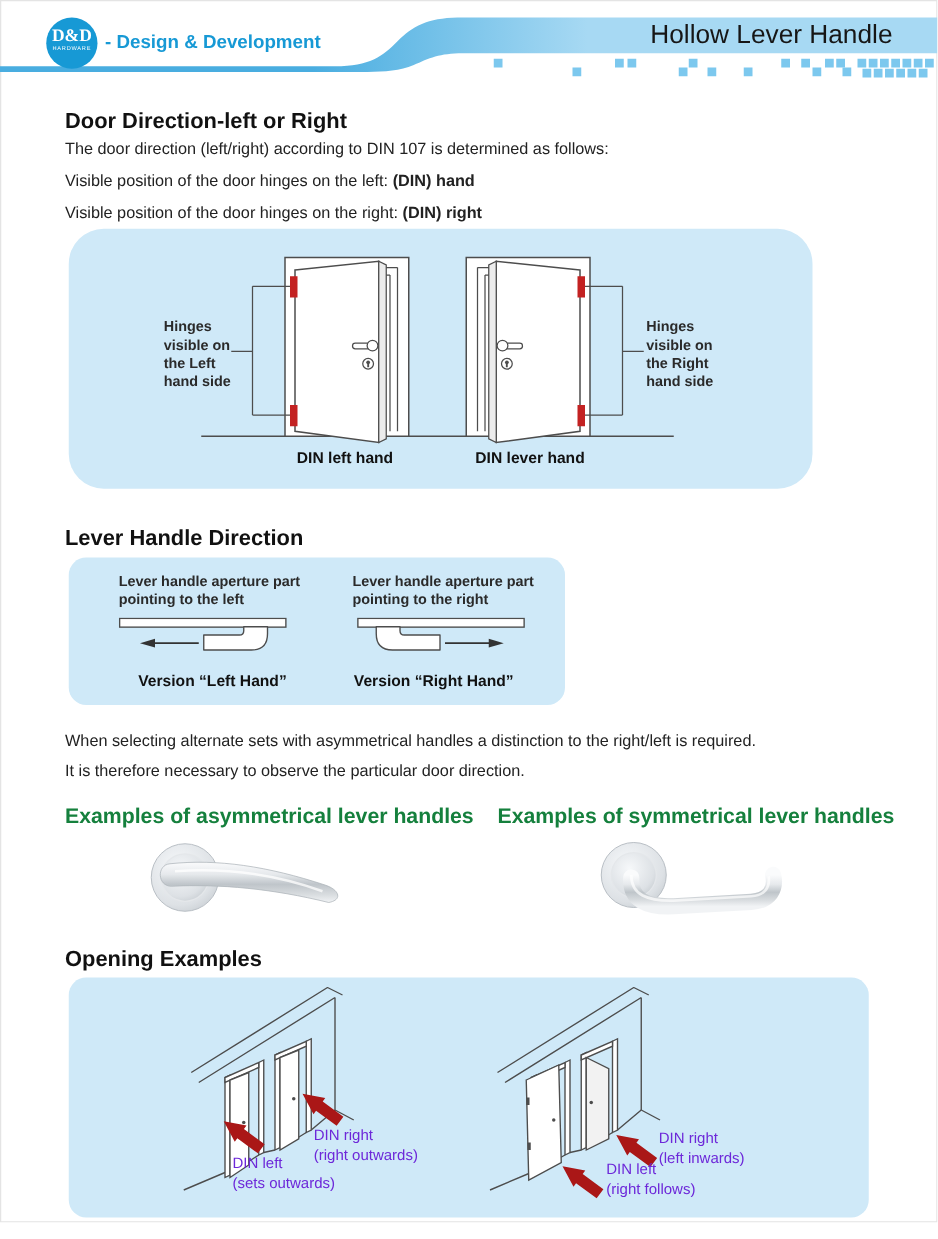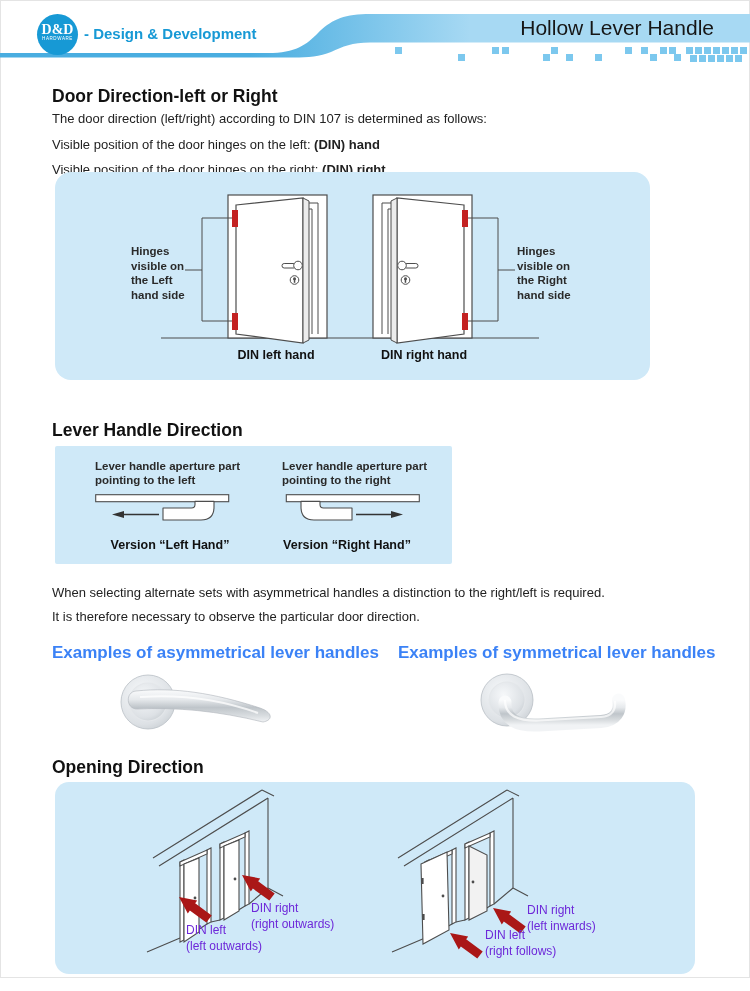--- a/index.html
+++ b/index.html
@@ -12,21 +12,21 @@
                background:#1799d5;color:#fff;text-align:center;}
   .logo-dd{display:block;font-family:"Liberation Serif", serif;font-weight:bold;font-size:14px;margin-top:9px;line-height:13px;}
   .logo-hw{display:block;font-size:4.5px;letter-spacing:.6px;line-height:6px;}
   .tagline{position:absolute;left:84px;top:25px;font-size:15px;font-weight:bold;color:#1799d5;}
   .page-title{position:absolute;top:14px;right:36px;left:380px;height:28px;line-height:28px;
               text-align:right;font-size:21px;color:#161616;}
   .sq{position:absolute;width:7px;height:7px;background:#7cc8ee;}
   
   .h1{position:absolute;font-size:17.5px;font-weight:bold;color:#111;}
   .p{position:absolute;font-size:13px;color:#222;}
-  .ex-h{position:absolute;font-size:17px;color:#3b82f6;}
+  .ex-h{position:absolute;font-size:17px;color:#15803d;}
   
   .panel{position:absolute;background:#cfe9f8;border-radius:16px;}
   .note{position:absolute;font-size:11.5px;font-weight:bold;color:#2a2a2a;line-height:14.5px;}
   .cap{position:absolute;font-size:12.5px;font-weight:bold;color:#111;text-align:center;}
   .desc{position:absolute;font-size:11.5px;font-weight:bold;color:#2a2a2a;line-height:14px;}
   .din-label{position:absolute;font-size:12px;color:#6d28d9;line-height:15.5px;}
   svg{display:block;}
 </style>
 </head>
 <body>
@@ -82,21 +82,21 @@
       <div class="sq" style="left:735px;top:55px"></div>
     </div>
   </header>
 
   <section>
     <h2 class="h1" style="left:52px;top:86px;margin:0">Door Direction-left or Right</h2>
     <p class="p" style="left:52px;top:111px;margin:0">The door direction (left/right) according to DIN 107 is determined as follows:</p>
     <p class="p" style="left:52px;top:137px;margin:0"><span>Visible position of the door hinges on the left: </span><b>(DIN) hand</b></p>
     <p class="p" style="left:52px;top:162px;margin:0"><span>Visible position of the door hinges on the right: </span><b>(DIN) right</b></p>
 
-    <div class="panel" style="left:55px;top:172px;width:595px;height:208px;border-radius:16px">
+    <div class="panel" style="left:55px;top:183px;width:595px;height:208px;border-radius:28px">
       <svg class="abs" style="left:0;top:0" width="595" height="207" viewBox="0 0 595 207">
         <line x1="106" y1="166" x2="484" y2="166" stroke="#4d4d4d" stroke-width="1.1"></line>
         <g id="doorL" stroke-width="1.2">
           <rect x="173" y="23" width="99" height="143" fill="#fff" stroke="#4d4d4d"></rect>
           <path d="M257,37 V162 M263,31 V162 M250,37 L257,37 M252,31 L263,31" stroke="#4d4d4d" fill="none" stroke-width="1"></path>
           <path d="M147,46 H177 M147,149 H177 M147,46 V149 M130,98 H147" stroke="#4d4d4d" fill="none" stroke-width="1"></path>
           <polygon points="181,33 248,26 248,171 181,162" fill="#fff" stroke="#4d4d4d"></polygon>
           <polygon points="248,26 254,29 254,168 248,171" fill="#ececec" stroke="#4d4d4d" stroke-width="1"></polygon>
           <rect x="177" y="38" width="6" height="17" fill="#c32222"></rect>
           <rect x="177" y="141" width="6" height="17" fill="#c32222"></rect>
@@ -114,27 +114,27 @@
         <div>the Left</div>
         <div>hand side</div>
       </div>
       <div class="note" style="left:462px;top:72px;width:72px">
         <div>Hinges</div>
         <div>visible on</div>
         <div>the Right</div>
         <div>hand side</div>
       </div>
       <div class="cap" style="left:146px;top:176px;width:150px">DIN left hand</div>
-      <div class="cap" style="left:294px;top:176px;width:150px">DIN right hand</div>
+      <div class="cap" style="left:294px;top:176px;width:150px">DIN lever hand</div>
     </div>
   </section>
 
   <section>
     <h2 class="h1" style="left:52px;top:420px;margin:0">Lever Handle Direction</h2>
-    <div class="panel" style="left:55px;top:446px;width:397px;height:118px;border-radius:2px">
+    <div class="panel" style="left:55px;top:446px;width:397px;height:118px;border-radius:14px">
       <div class="desc" style="left:40px;top:13px">
         <div>Lever handle aperture part</div>
         <div>pointing to the left</div>
       </div>
       <div class="desc" style="left:227px;top:13px">
         <div>Lever handle aperture part</div>
         <div>pointing to the right</div>
       </div>
       <svg class="abs" style="left:40px;top:48px" width="140" height="30" viewBox="0 0 140 30">
         <g id="levershape">
@@ -184,21 +184,21 @@
     <svg class="abs" style="left:455px;top:666px" width="200" height="82" viewBox="0 0 200 82">
       <circle cx="52" cy="34" r="26" fill="url(#roseg)" stroke="#b9bfc5" stroke-width="0.8"></circle>
       <circle cx="52" cy="34" r="18.5" fill="#e4e7ea"></circle>
       <circle cx="52" cy="34" r="17.5" fill="url(#roseg)"></circle>
       <path d="M50,36 C49,54 62,60 84,59 L146,55.5 C161,54.5 166,45 163.5,34" fill="none" stroke="url(#chrome)" stroke-width="13" stroke-linecap="round"></path>
       <path d="M50,34 C50,50 63,55 84,54.5 L146,51 C157,50.3 161,44 160,35" fill="none" stroke="#ffffff" stroke-width="2.2" opacity="0.7"></path>
     </svg>
   </section>
 
   <section>
-    <h2 class="h1" style="left:52px;top:757px;margin:0">Opening Direction</h2>
+    <h2 class="h1" style="left:52px;top:757px;margin:0">Opening Examples</h2>
     <div class="panel" style="left:55px;top:782px;width:640px;height:192px;border-radius:14px">
       <svg class="abs" style="left:0;top:0" width="640" height="192" viewBox="0 0 640 192">
         <defs>
           <g id="oarw">
               <polygon points="0,0 18.2,3.4 16.15,6.25 32.7,18.4 27.3,25.6 10.85,13.55 8.8,16.4" fill="#aa1717"></polygon>
             </g>
         </defs>
 
         <g stroke="#4d4d4d" stroke-width="1.1" fill="none">
           <path d="M98,76 L207,8 M104,84 L213,16 M207,8 L219,14 M213,16 V106 M213,106 L228,114"></path>
@@ -236,21 +236,21 @@
           <rect x="367" y="132" width="2.6" height="6" fill="#4d4d4d" stroke="none"></rect>
           <circle cx="388" cy="114" r="1.4" fill="#4d4d4d" stroke="none"></circle>
           <circle cx="418" cy="100" r="1.4" fill="#4d4d4d" stroke="none"></circle>
         </g>
         <use href="#oarw" transform="translate(438,126)"></use>
         <use href="#oarw" transform="translate(395,151)"></use>
       </svg>
 
       <div class="din-label" style="left:131px;top:141px">
         <div>DIN left</div>
-        <div>(left outwards)</div>
+        <div>(sets outwards)</div>
       </div>
       <div class="din-label" style="left:196px;top:119px">
         <div>DIN right</div>
         <div>(right outwards)</div>
       </div>
       <div class="din-label" style="left:472px;top:121px">
         <div>DIN right</div>
         <div>(left inwards)</div>
       </div>
       <div class="din-label" style="left:430px;top:146px">

